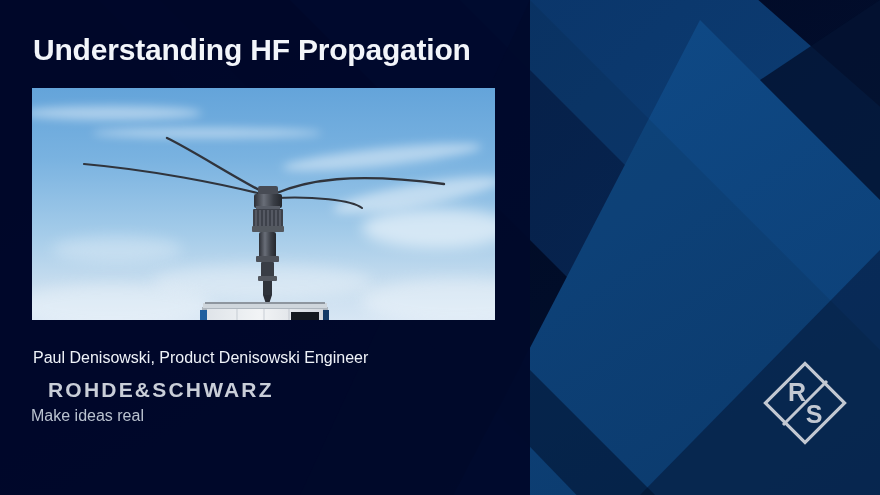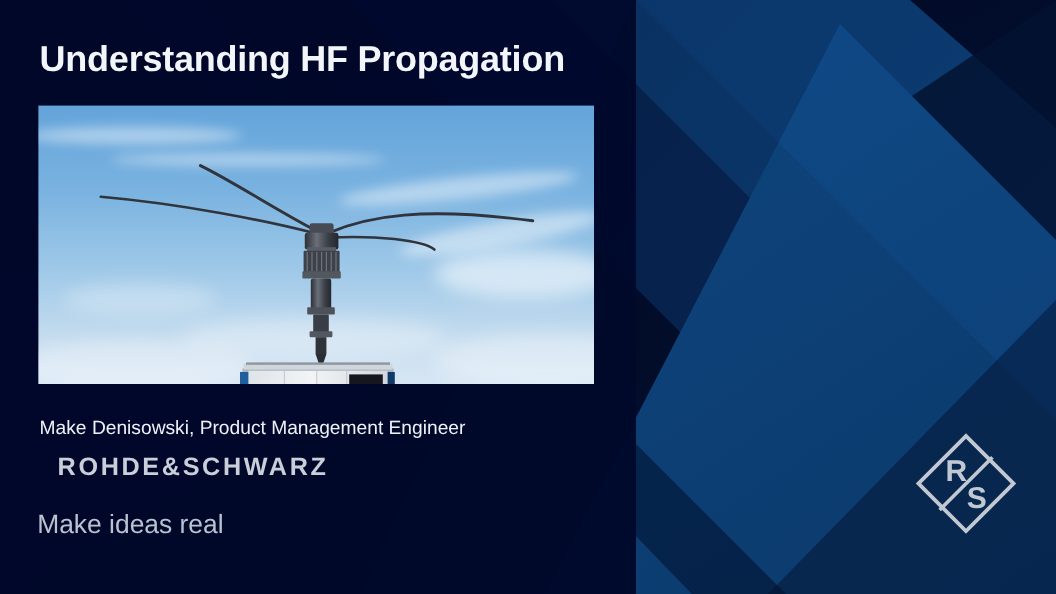--- a/index.html
+++ b/index.html
@@ -65,22 +65,22 @@
     position:absolute;
     left:48px; top:378px;
     font-size:21px;
     font-weight:bold;
     color:#c9ced8;
     letter-spacing:2.2px;
     white-space:nowrap;
   }
   .tagline {
     position:absolute;
-    left:31px; top:424px;
-    font-size:22px;
+    left:31px; top:407px;
+    font-size:16px;
     color:#b9c2cf;
     white-space:nowrap;
   }
   .rs-logo {
     position:absolute;
     left:757px; top:355px;
     width:96px; height:96px;
   }
 </style>
 </head>
@@ -197,21 +197,21 @@
         <rect x="259" y="224" width="28" height="8" fill="#14181e"></rect>
         <g stroke="#b7bfc7" stroke-width="0.7">
           <line x1="205" y1="221" x2="205" y2="232"></line>
           <line x1="232" y1="221" x2="232" y2="232"></line>
           <line x1="257" y1="221" x2="257" y2="232"></line>
         </g>
       </g>
     </svg>
   </div>
 
-  <div class="presenter">Make Denisowski, Product Management Engineer</div>
+  <div class="presenter">Paul Denisowski, Product Denisowski Engineer</div>
 
   <div class="wordmark">ROHDE&amp;SCHWARZ</div>
 
   <div class="tagline">Make ideas real</div>
 
   <div class="rs-logo">
     <svg width="96" height="96" viewBox="0 0 96 96">
       <g transform="translate(48,48) rotate(45) translate(-48,-48)">
         <rect x="20" y="20" width="56" height="56" fill="none" stroke="#c2c8d2" stroke-width="3.2"></rect>
       </g>

